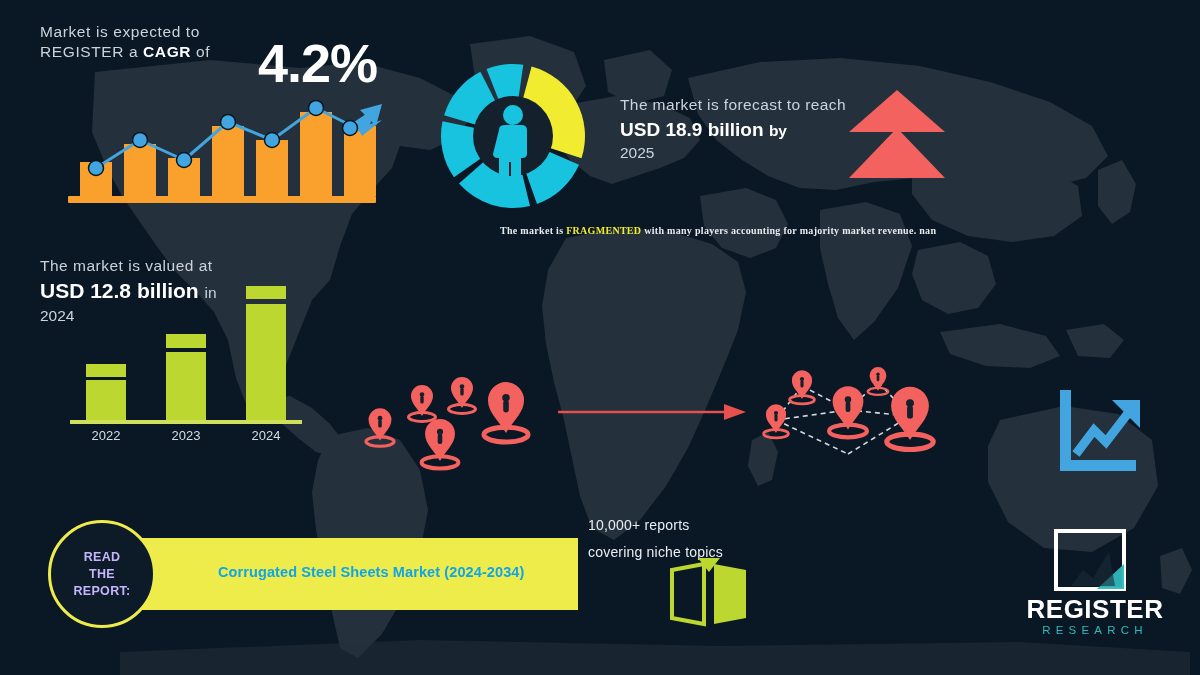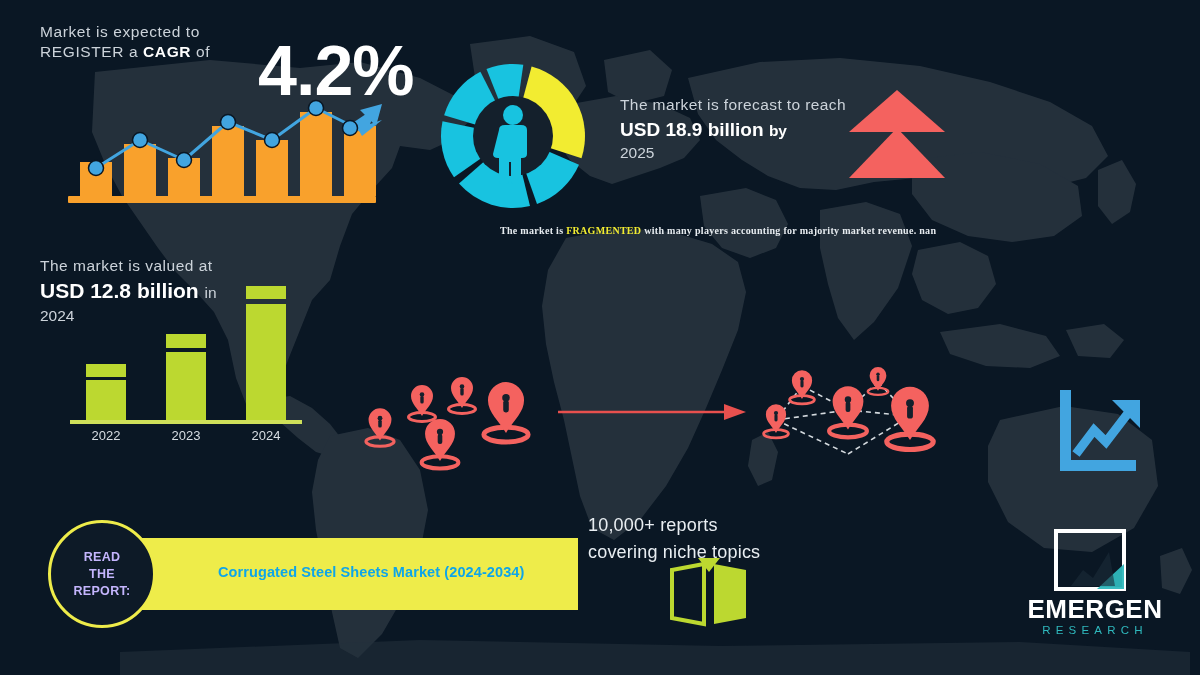--- a/index.html
+++ b/index.html
@@ -16,21 +16,21 @@
   .map-layer svg { width:100%; height:100%; display:block; }
 
   
   .blk { position:absolute; z-index:5; }
   .huge    { font-weight:700; color:#ffffff; line-height:1; }
 
   
   #cagr-block { left:40px; top:22px; width:400px; }
   #cagr-block .line { font-size:15.5px; line-height:20px; color:#ccd3da; letter-spacing:.6px; }
   #cagr-block .line b { color:#ffffff; font-weight:700; }
-  #cagr-value { position:absolute; left:218px; top:14px; font-size:70px; letter-spacing:-1px; }
+  #cagr-value { position:absolute; left:218px; top:14px; font-size:54px; letter-spacing:-1px; }
 
   
   #forecast-block { left:620px; top:68px; width:300px;margin-top:26px; }
   #forecast-block .l1 { font-size:15.5px; line-height:21px; color:#ccd3da; letter-spacing:.4px; }
   #forecast-block .l2 { font-size:19px; font-weight:700; color:#fff; line-height:25px; margin-top:2px;}
   #forecast-block .l2 .sm { font-size:15.5px; font-weight:700; }
   #forecast-block .l3 { font-size:15.5px; color:#ccd3da; line-height:20px; }
 
   
   #fragment-block { left:500px; top:219px; width:640px; }
@@ -39,21 +39,21 @@
 
   
   #valued-block { left:40px; top:255px; width:260px; }
   #valued-block .v1 { font-size:15.5px; line-height:22px; color:#ccd3da; letter-spacing:.5px; }
   #valued-block .v2 { font-size:21px; font-weight:700; color:#fff; line-height:27px; }
   #valued-block .v2 .sm { font-size:15.5px; font-weight:400; color:#ccd3da; }
   #valued-block .v3 { font-size:15.5px; color:#ccd3da; line-height:20px; }
 
   
   #reports-block { left:588px; top:512px; width:250px; }
-  #reports-block .r1 { font-size:18px; line-height:27px; color:#e9eef2; letter-spacing:.2px; }
+  #reports-block .r1 { font-size:14px; line-height:27px; color:#e9eef2; letter-spacing:.2px; }
 
   
   #orange-chart { left:62px; top:78px; width:320px; height:132px; }
   #green-chart  { left:68px; top:278px; width:240px; height:168px; }
   #donut        { left:432px; top:56px; width:162px; height:160px; }
   #triangles    { left:845px; top:88px; width:104px; height:92px; }
   #pins-left    { left:358px; top:360px; width:186px; height:112px; }
   #pins-right   { left:752px; top:358px; width:212px; height:126px; }
   #red-arrow    { left:558px; top:400px; width:188px; height:24px; }
   #growth-icon  { left:1046px; top:382px; width:104px; height:100px; }
@@ -370,17 +370,17 @@
   </div>
 
   <div id="logo">
     <div id="logo-mark">
       <svg viewBox="0 0 74 64" width="74" height="64">
         <rect x="3" y="3" width="68" height="58" fill="none" stroke="#ffffff" stroke-width="4"></rect>
         <path d="M44 61 L71 61 L71 36 Z" fill="#2fb8bd" opacity="0.95"></path>
         <path d="M18 58 L30 42 L40 50 L56 24 L62 58 Z" fill="#1b2b38" opacity="0.6"></path>
       </svg>
     </div>
-    <div id="logo-name">EMERGEN</div>
+    <div id="logo-name">REGISTER</div>
     <div id="logo-sub">RESEARCH</div>
   </div>
 
 </div>
 
 </body></html>

